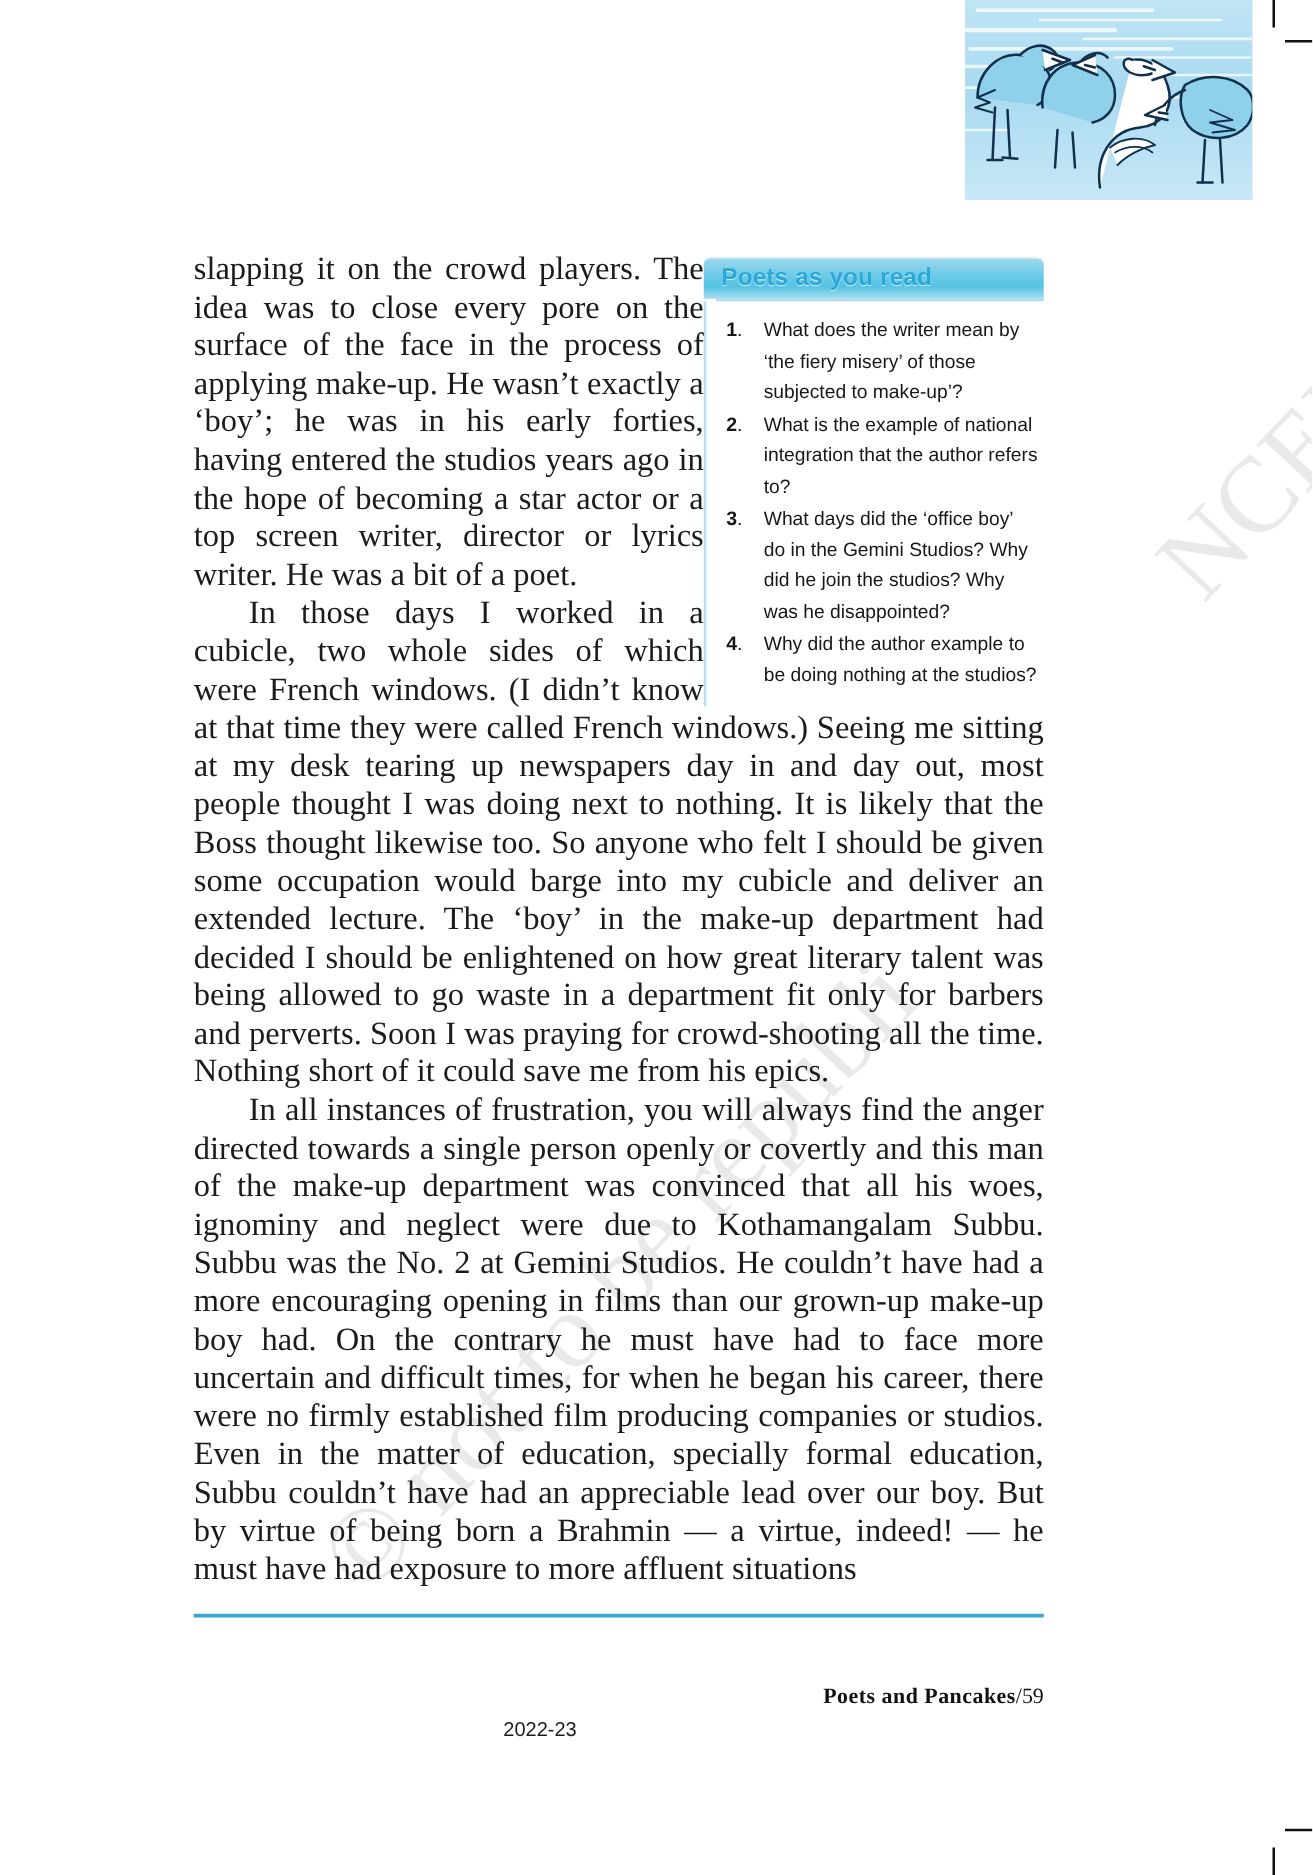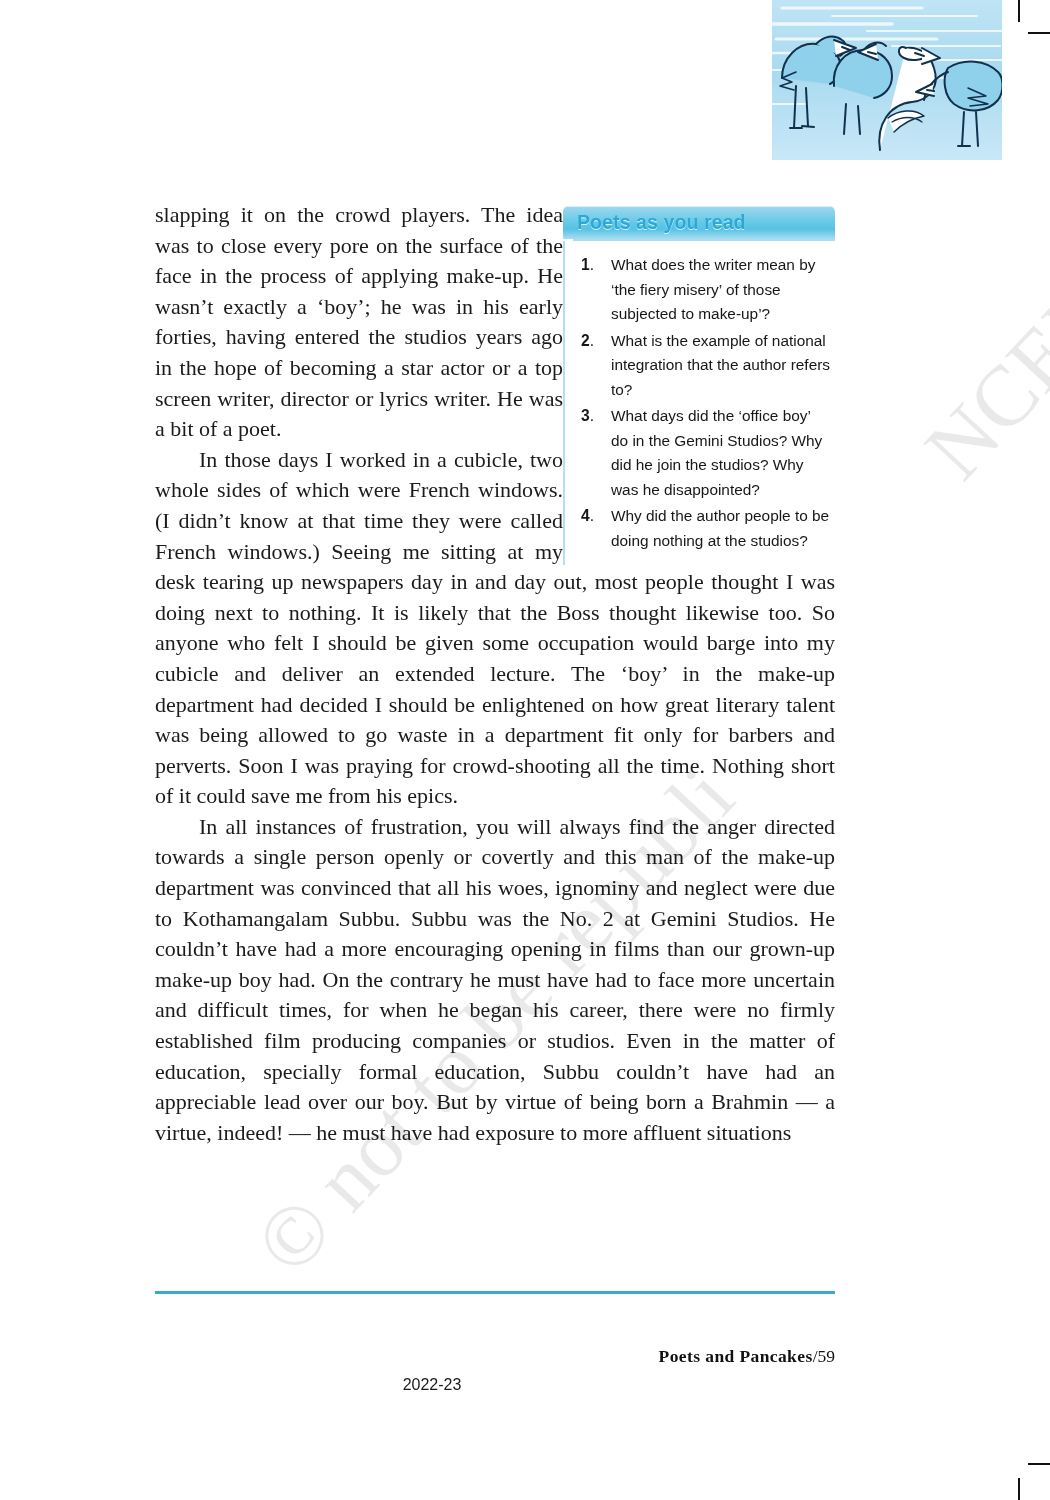--- a/index.html
+++ b/index.html
@@ -40,21 +40,21 @@
 
   
   #content {
     position: absolute;
     left: 155px;
     top: 200px;
     width: 680px;
   }
   .para {
     margin: 0;
-    font-size: 22px;
+    font-size: 26px;
     line-height: 30.6px;
     color: #1b1b1b;
     text-align: justify;
     text-justify: inter-word;
     hyphens: none;
   }
   .para.indent { text-indent: 44px; }
 
   
   .flowzone { position: relative; }
@@ -260,21 +260,21 @@
             <li>
               <span class="num">2</span>
               <span>What is the example of national integration that the author refers to?</span>
             </li>
             <li>
               <span class="num">3</span>
               <span>What days did the ‘office boy’ do in the Gemini Studios? Why did he join the studios? Why was he disappointed?</span>
             </li>
             <li>
               <span class="num">4</span>
-              <span>Why did the author people to be doing nothing  at the studios?</span>
+              <span>Why did the author example to be doing nothing  at the studios?</span>
             </li>
           </ol>
         </div>
       </aside>
 
       <p class="para">slapping it on the crowd players. The idea was to close every pore on the surface of the face in the process of applying make-up. He wasn’t exactly a ‘boy’; he was in his early forties, having entered the studios years ago in the hope of becoming a star actor or a top screen writer, director or lyrics writer. He was a bit of a poet.</p>
       <p class="para indent">In those days I worked in a cubicle, two whole sides of which were French windows. (I didn’t know at that time they were called French windows.) Seeing me sitting at my desk tearing up newspapers day in and day out, most people thought I was doing next to nothing. It is likely that the Boss thought likewise too. So anyone who felt I should be given some occupation would barge into my cubicle and deliver an extended lecture. The ‘boy’ in the make-up department had decided I should be enlightened on how great literary talent was being allowed to go waste in a department fit only for barbers and perverts. Soon I was praying for crowd-shooting all the time. Nothing short of it could save me from his epics.</p>
     </div>
 
     <p class="para indent">In all instances of frustration, you will always find the anger directed towards a single person openly or covertly and this man of the make-up department was convinced that all his woes, ignominy and neglect were due to Kothamangalam Subbu. Subbu was the No. 2 at Gemini Studios. He couldn’t have had a more encouraging opening in films than our grown-up make-up boy had. On the contrary he must have had to face more uncertain and difficult times, for when he began his career, there were no firmly established film producing companies or studios. Even in the matter of education, specially formal education, Subbu couldn’t have had an appreciable lead over our boy. But by virtue of being born a Brahmin — a virtue, indeed! — he must have had exposure to more affluent situations</p>

